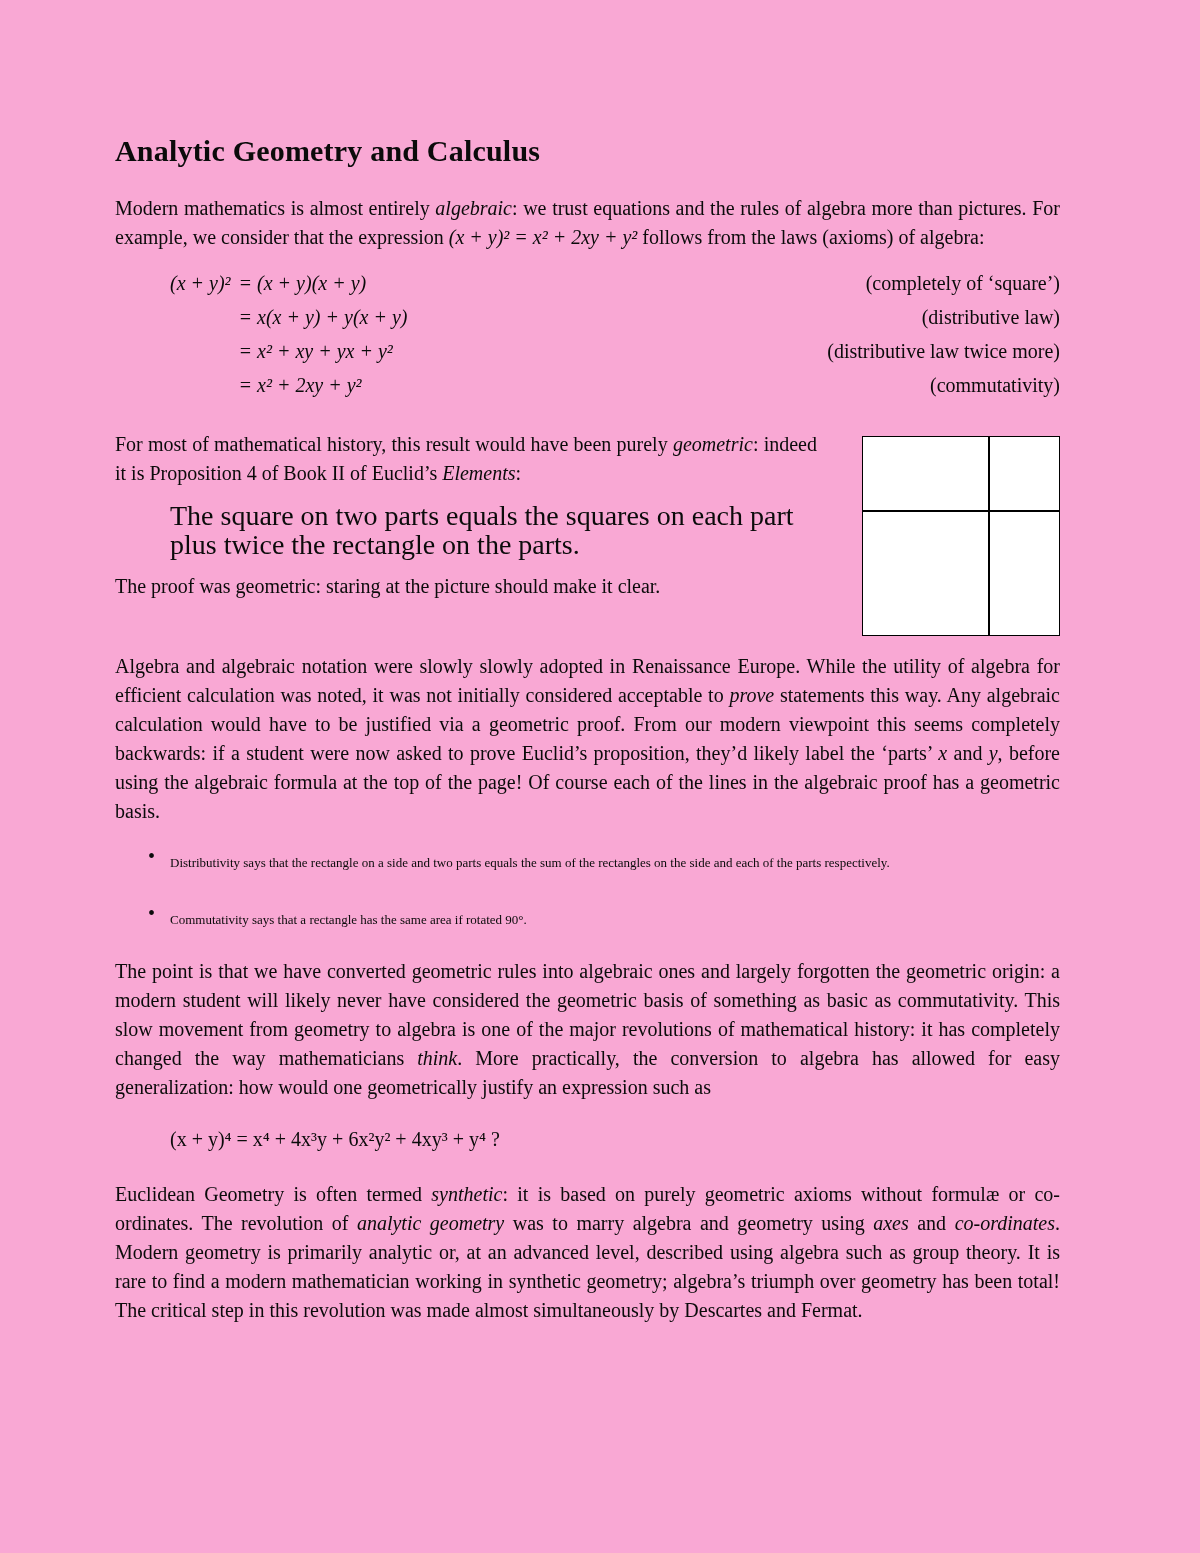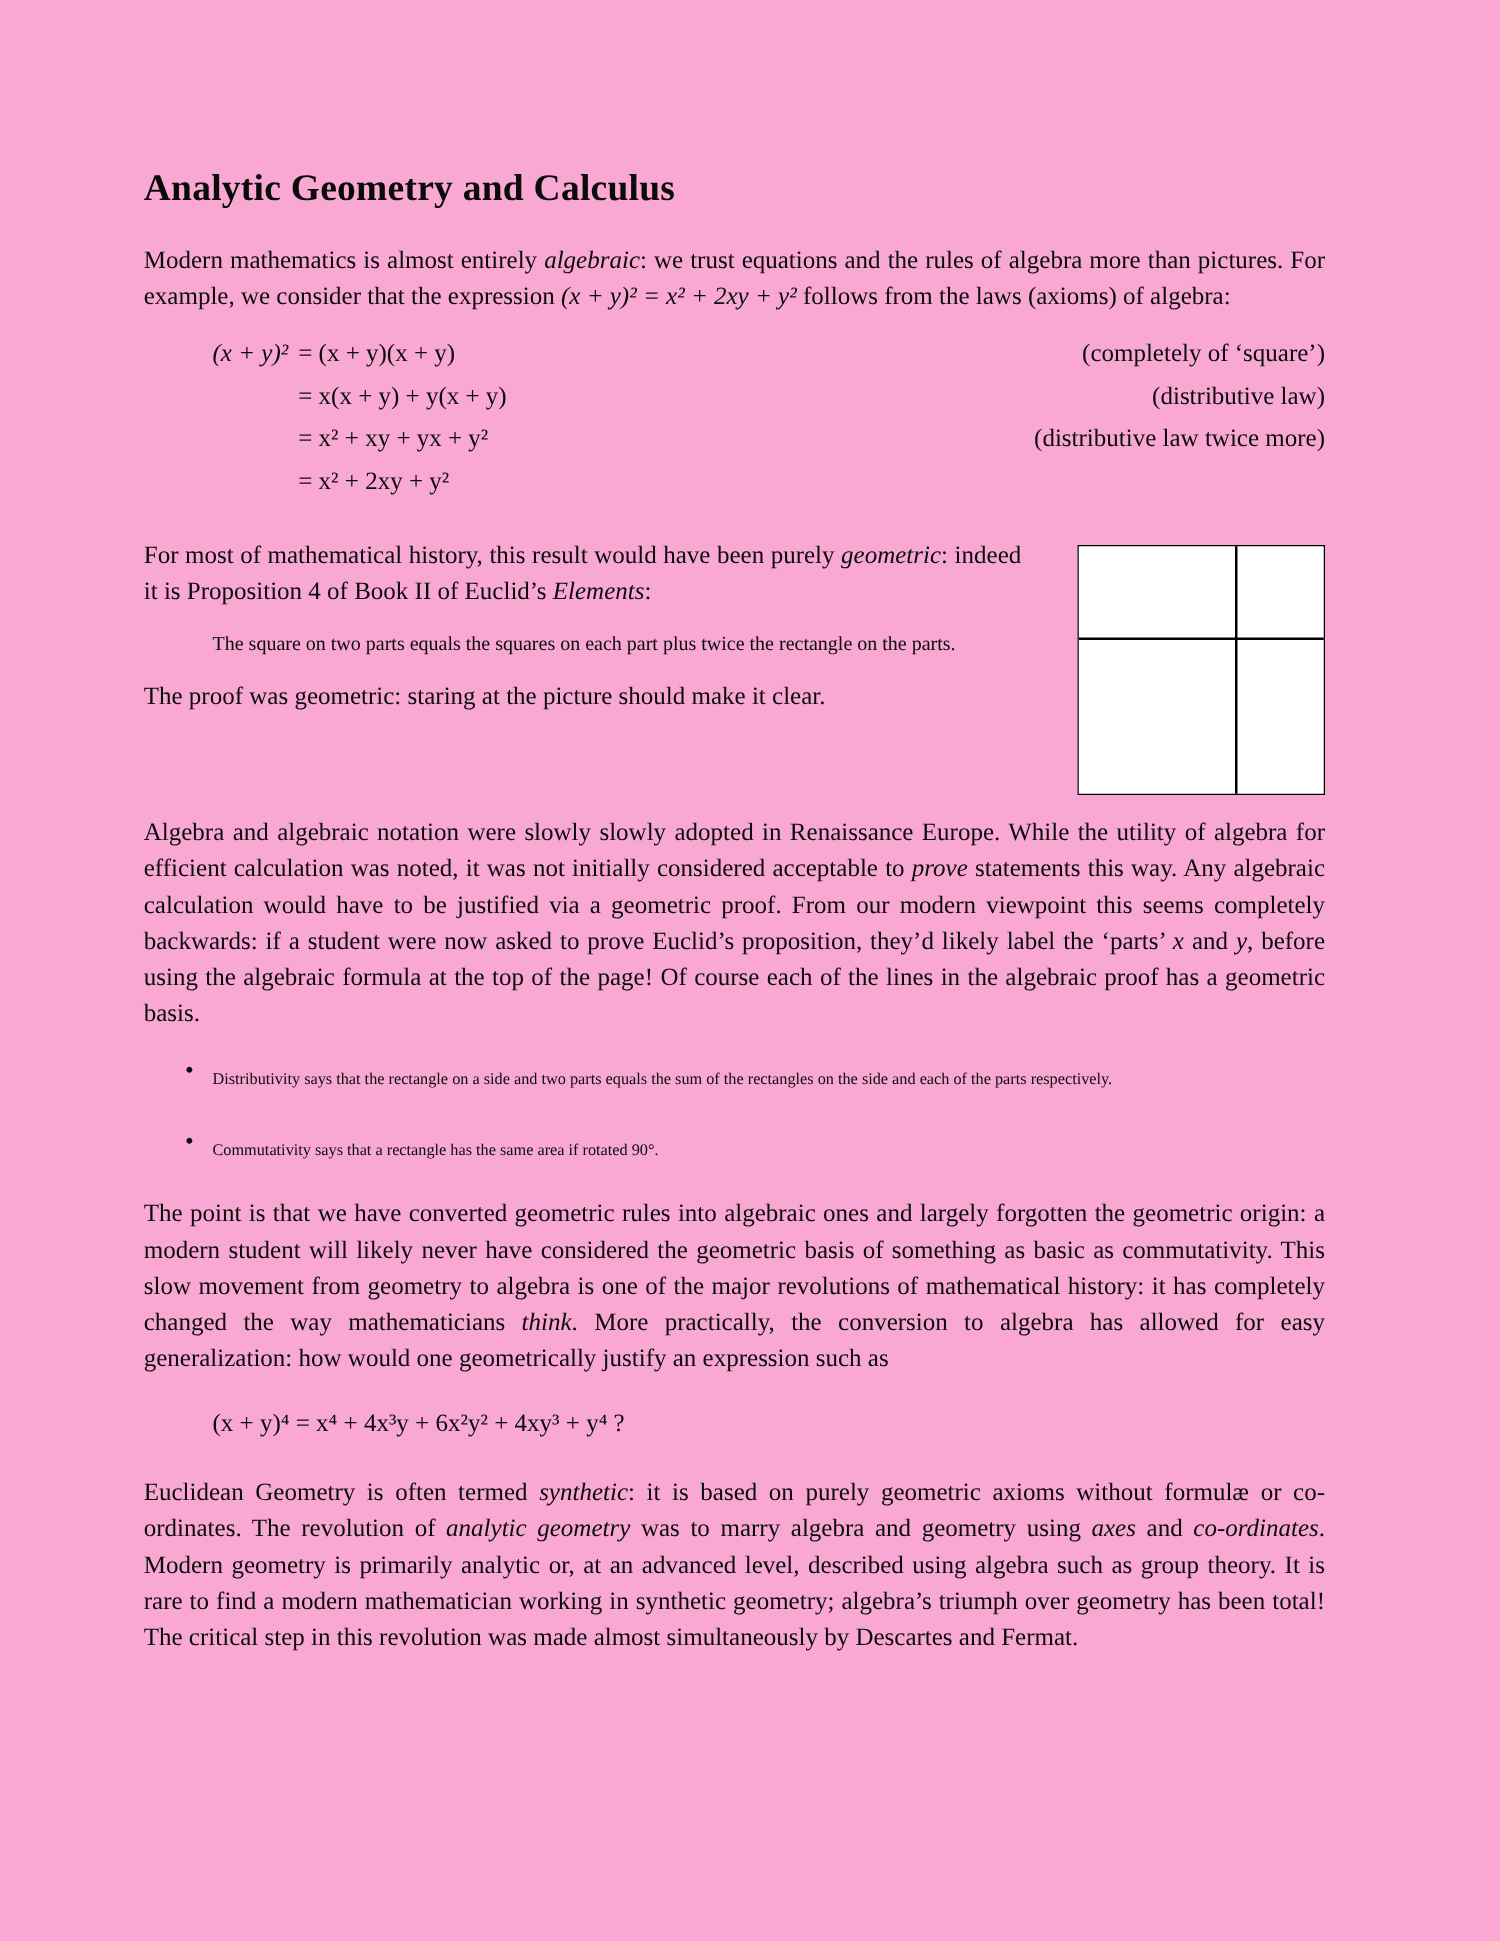--- a/index.html
+++ b/index.html
@@ -32,39 +32,39 @@
   
   .eqblock {
     display: grid;
     grid-template-columns: max-content max-content 1fr;
     column-gap: 8px;
     margin: 14px 0 28px 55px;
     font-size: 20px;
     line-height: 34px;
   }
   .eq-lhs { text-align: right; font-style: italic; white-space: nowrap; }
-  .eq-rhs { text-align: left;  white-space: nowrap; }
+  .eq-rhs { text-align: left;  font-style: italic; white-space: nowrap; }
   .eq-note { text-align: right; font-style: normal; white-space: nowrap; }
 
   
   .figwrap { position: relative; }
   .figure {
     float: right;
     width: 196px;
     height: 198px;
     border: 1.5px solid #000;
     position: relative;
     margin: 6px 0 16px 45px;
     background: #ffffff;
   }
   .fig-vline { position: absolute; top: 0; bottom: 0; width: 1.5px; background: #000; }
   .fig-hline { position: absolute; left: 0; right: 0; height: 1.5px; background: #000; }
 
   .quote {
-    font-size: 16px;
+    font-size: 28px;
     line-height: 29px;
     margin: 13px 90px 13px 55px;
     text-align: left;
   }
 
   .bullets { margin: 16px 0 16px 0; }
   .bullet-item { display: flex; margin: 0 0 15px 0; padding-left: 33px; }
   .bullet-marker { flex: 0 0 22px; width: 22px; font-size: 20px; line-height: 29px; }
   .bullet-text { flex: 1; font-size: 13px; line-height: 42px; text-align: justify; }
 
@@ -92,20 +92,21 @@
     <span class="eq-lhs"></span>
     <span class="eq-rhs">= x(x + y) + y(x + y)</span>
     <span class="eq-note">(distributive law)</span>
 
     <span class="eq-lhs"></span>
     <span class="eq-rhs">= x² + xy + yx + y²</span>
     <span class="eq-note">(distributive law twice more)</span>
 
     <span class="eq-lhs"></span>
     <span class="eq-rhs">= x² + 2xy + y²</span>
+    <span class="eq-note">(commutativity)</span>
   </div>
 
   <div class="figwrap">
     <div class="figure">
       <div class="fig-vline" style="left: 64%; background: rgb(0, 0, 0);"></div>
       <div class="fig-hline" style="top: 37%; background: rgb(0, 0, 0);"></div>
     </div>
     <p class="para"><span>For most of mathematical history, this result would have been purely </span><span class="it">geometric</span><span>: indeed it is Proposition 4 of Book II of Euclid’s </span><span class="it">Elements</span><span>:</span></p>
     <div class="quote"><span>The square on two parts equals the squares on each part plus twice the rectangle on the parts.</span></div>
     <p class="para"><span>The proof was geometric: staring at the picture should make it clear.</span></p>

